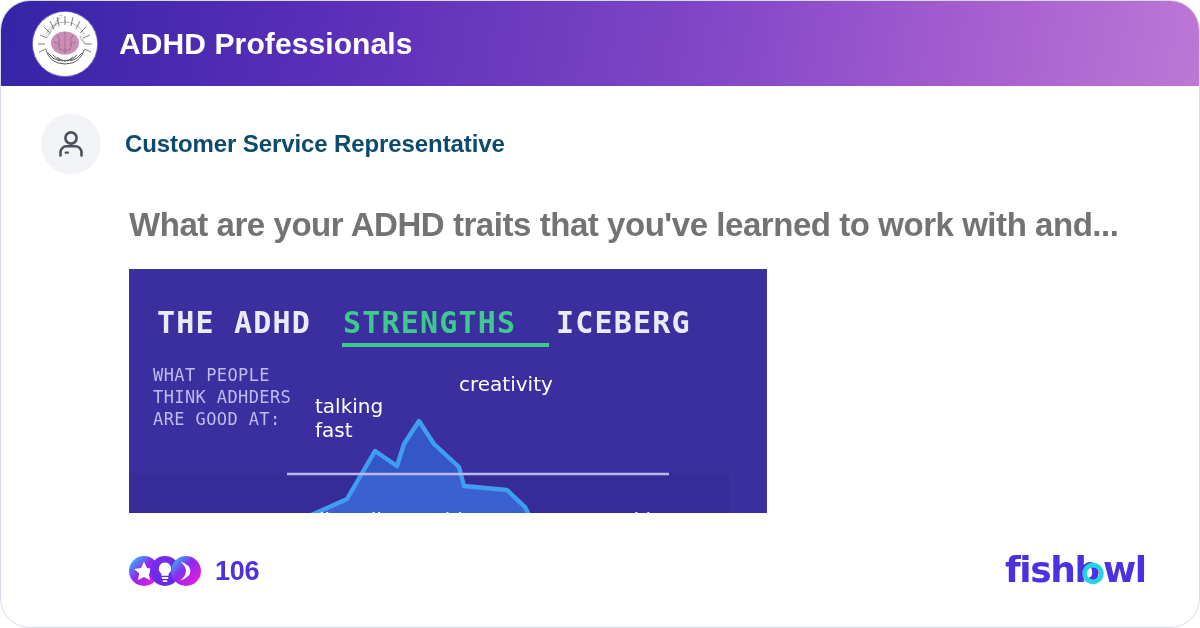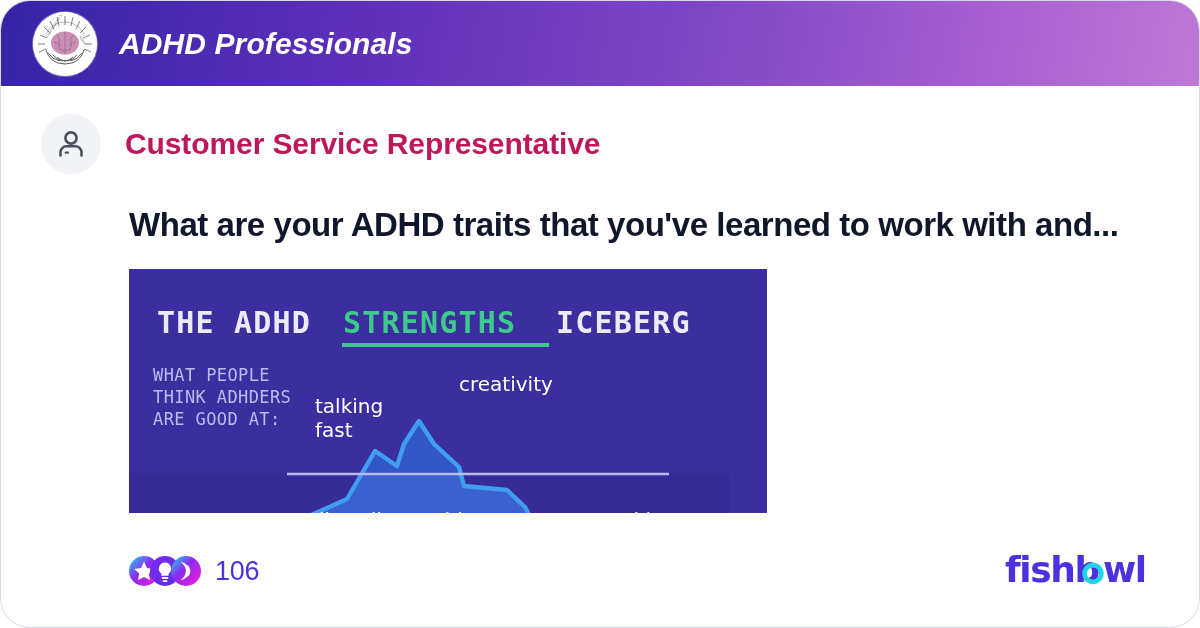--- a/index.html
+++ b/index.html
@@ -48,21 +48,20 @@
     box-shadow: 0 0 0 1px rgba(255,255,255,0.35);
   }
   .brand-logo svg { display:block; width:64px; height:64px; }
   .brand-title {
     margin-left: 22px;
     color: #ffffff;
     font-size: 30px;
     font-weight: 700;
     letter-spacing: 0.1px;
     white-space: nowrap;
-    font-style: italic;
   }
 
   
   .body-area {
     position: relative;
     padding: 0;
   }
 
   .author-row {
     display: flex;
@@ -76,33 +75,33 @@
     border-radius: 50%;
     background: #f2f3f7;
     display: flex;
     align-items: center;
     justify-content: center;
     flex: 0 0 auto;
   }
   .avatar svg { display:block; }
   .author-name {
     margin-left: 24px;
-    font-size: 30px;
+    font-size: 24px;
     font-weight: 600;
-    color: #be185d;
+    color: #0c4a6e;
     letter-spacing: -0.1px;
     white-space: nowrap;
   }
 
   .post-title {
     margin: 32px 0 0 0;
     padding: 0 28px 0 128px;
     font-size: 33px;
     font-weight: 700;
-    color: #0f172a;
+    color: #737373;
     letter-spacing: -0.45px;
     line-height: 1.18;
     white-space: nowrap;
   }
 
   
   .post-image-wrap {
     position: relative;
     margin-top: 24px;
     margin-left: 128px;
@@ -138,21 +137,21 @@
     width: 30px;
     height: 30px;
     border-radius: 50%;
     position: relative;
   }
   .badge + .badge { margin-left: -9px; }
   .badge svg { display: block; width: 30px; height: 30px; }
   .react-count {
     margin-left: 14px;
     font-size: 27px;
-    font-weight: 400;
+    font-weight: 700;
     color: #4b31e0;
     letter-spacing: -0.3px;
   }
   .fishbowl-logo { display: block; }
 </style>
 </head>
 <body>
 
 <div class="card">
 

